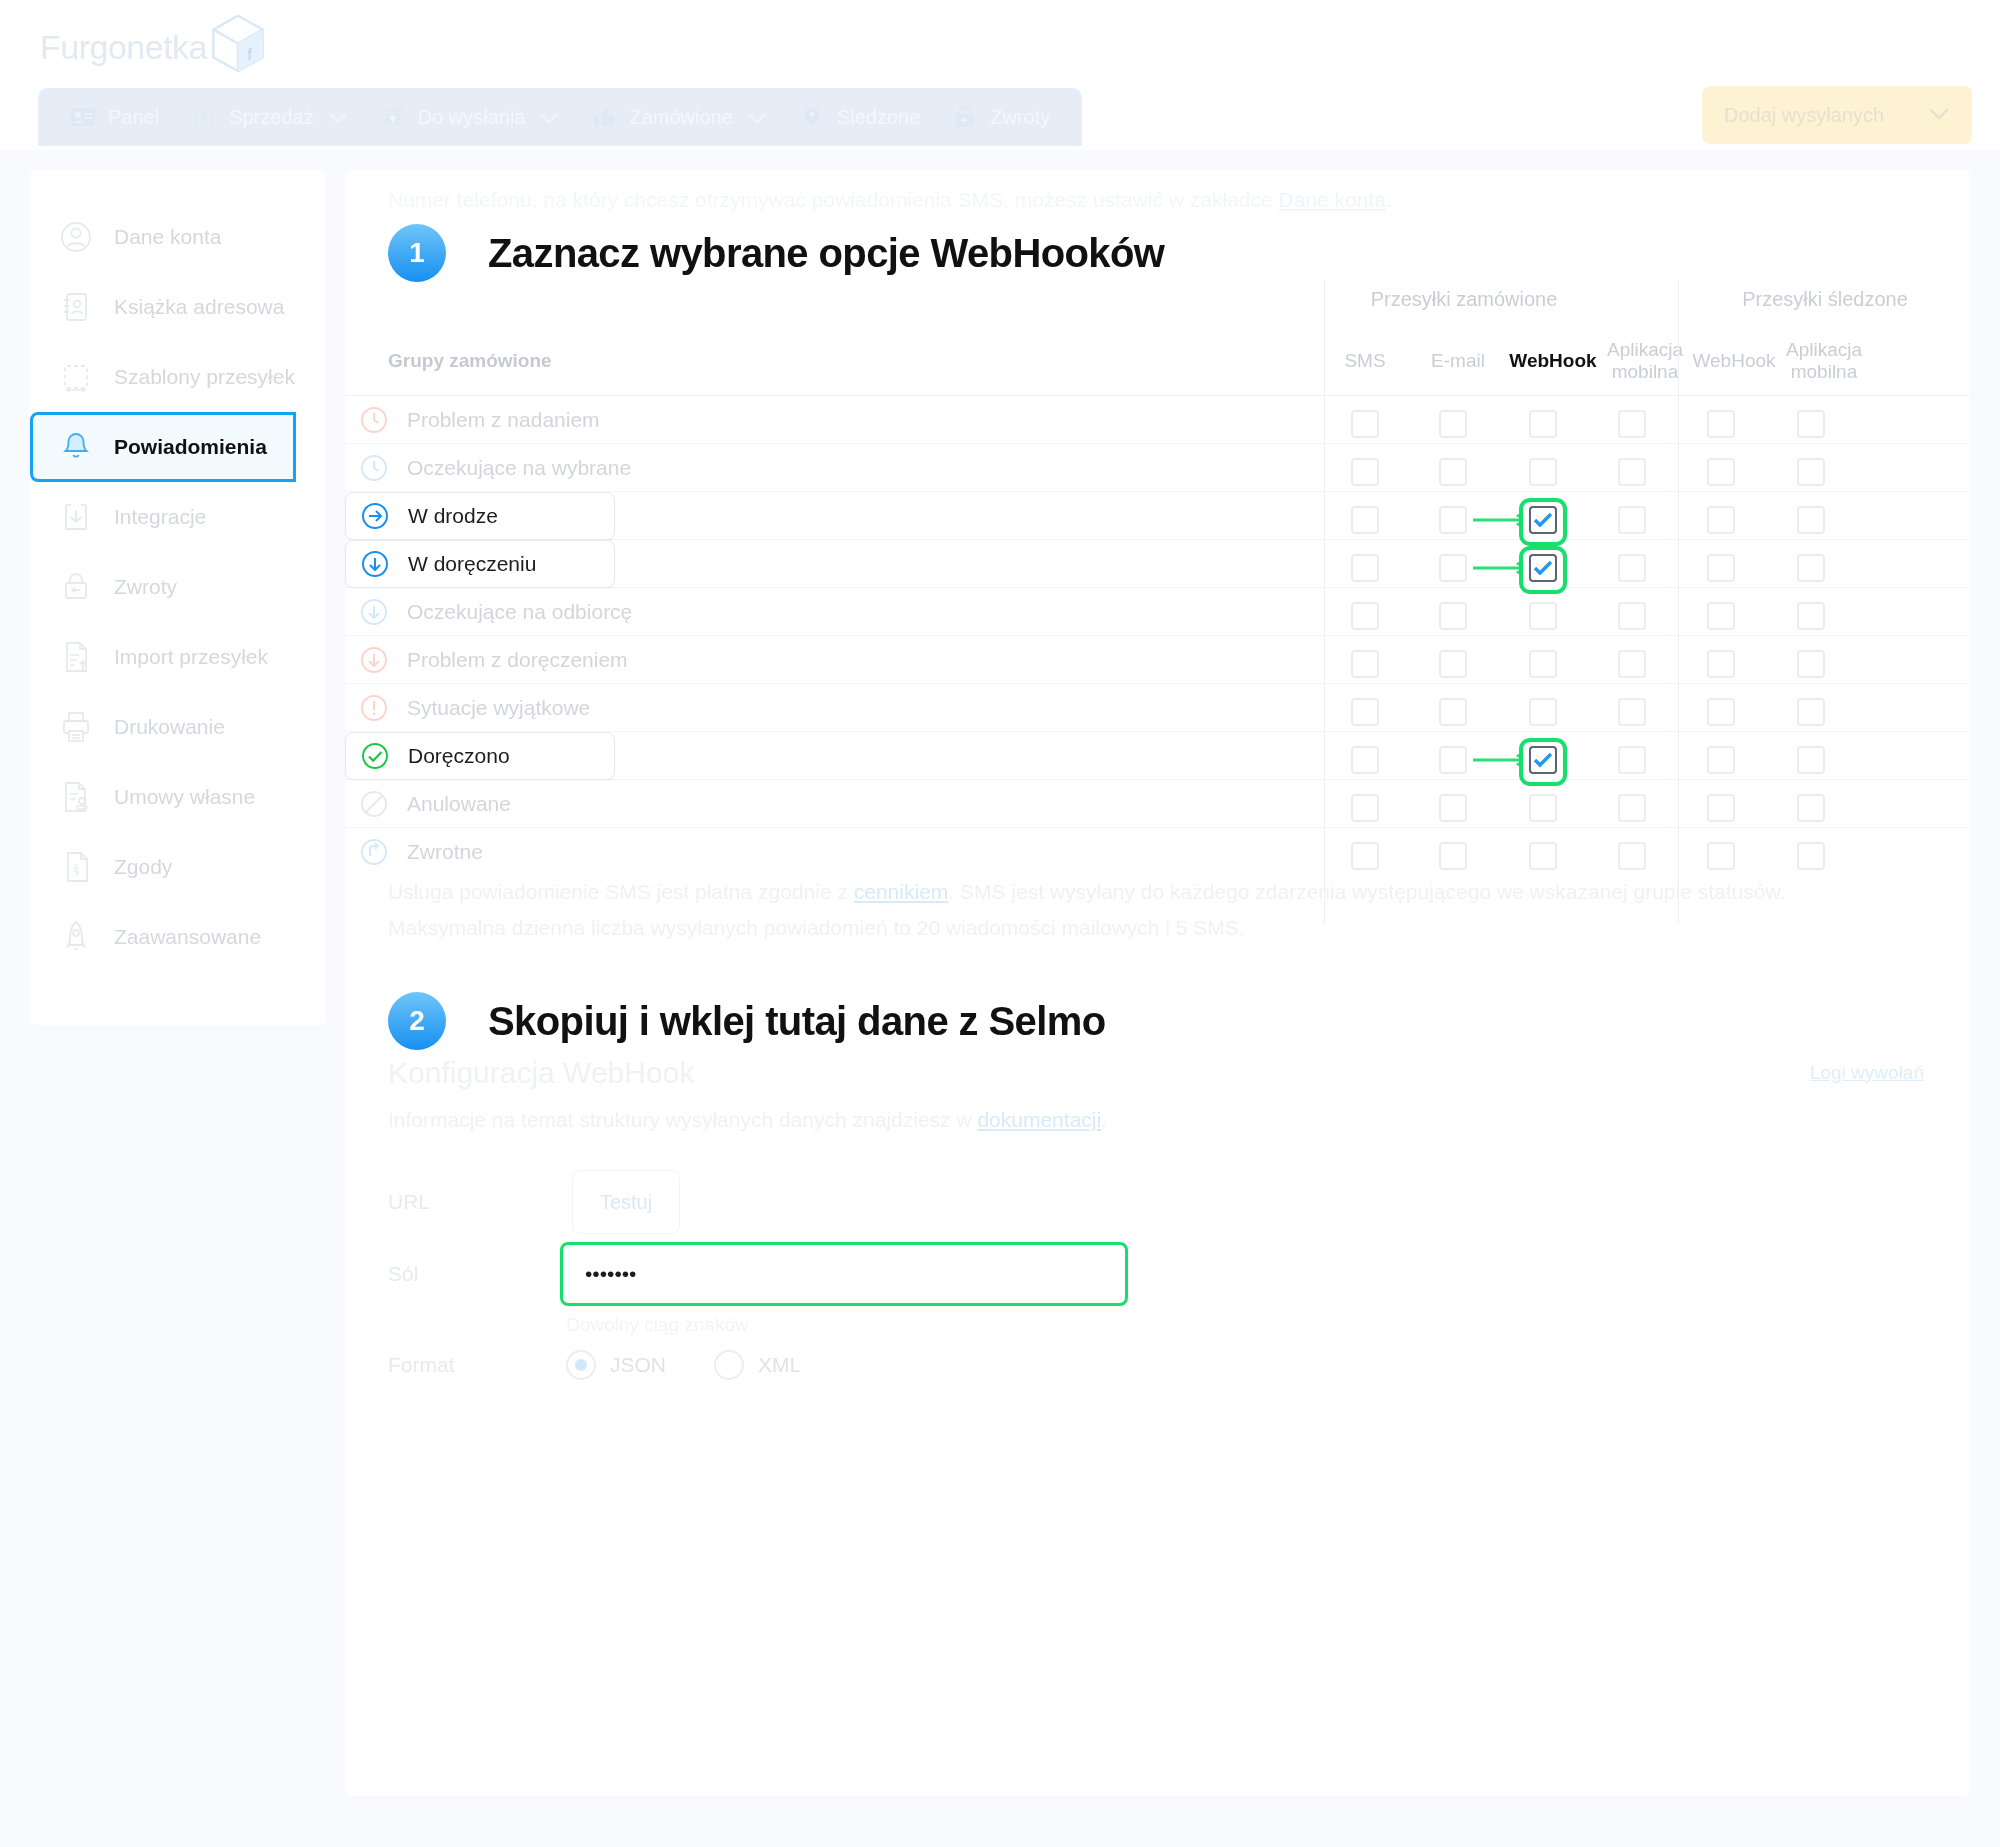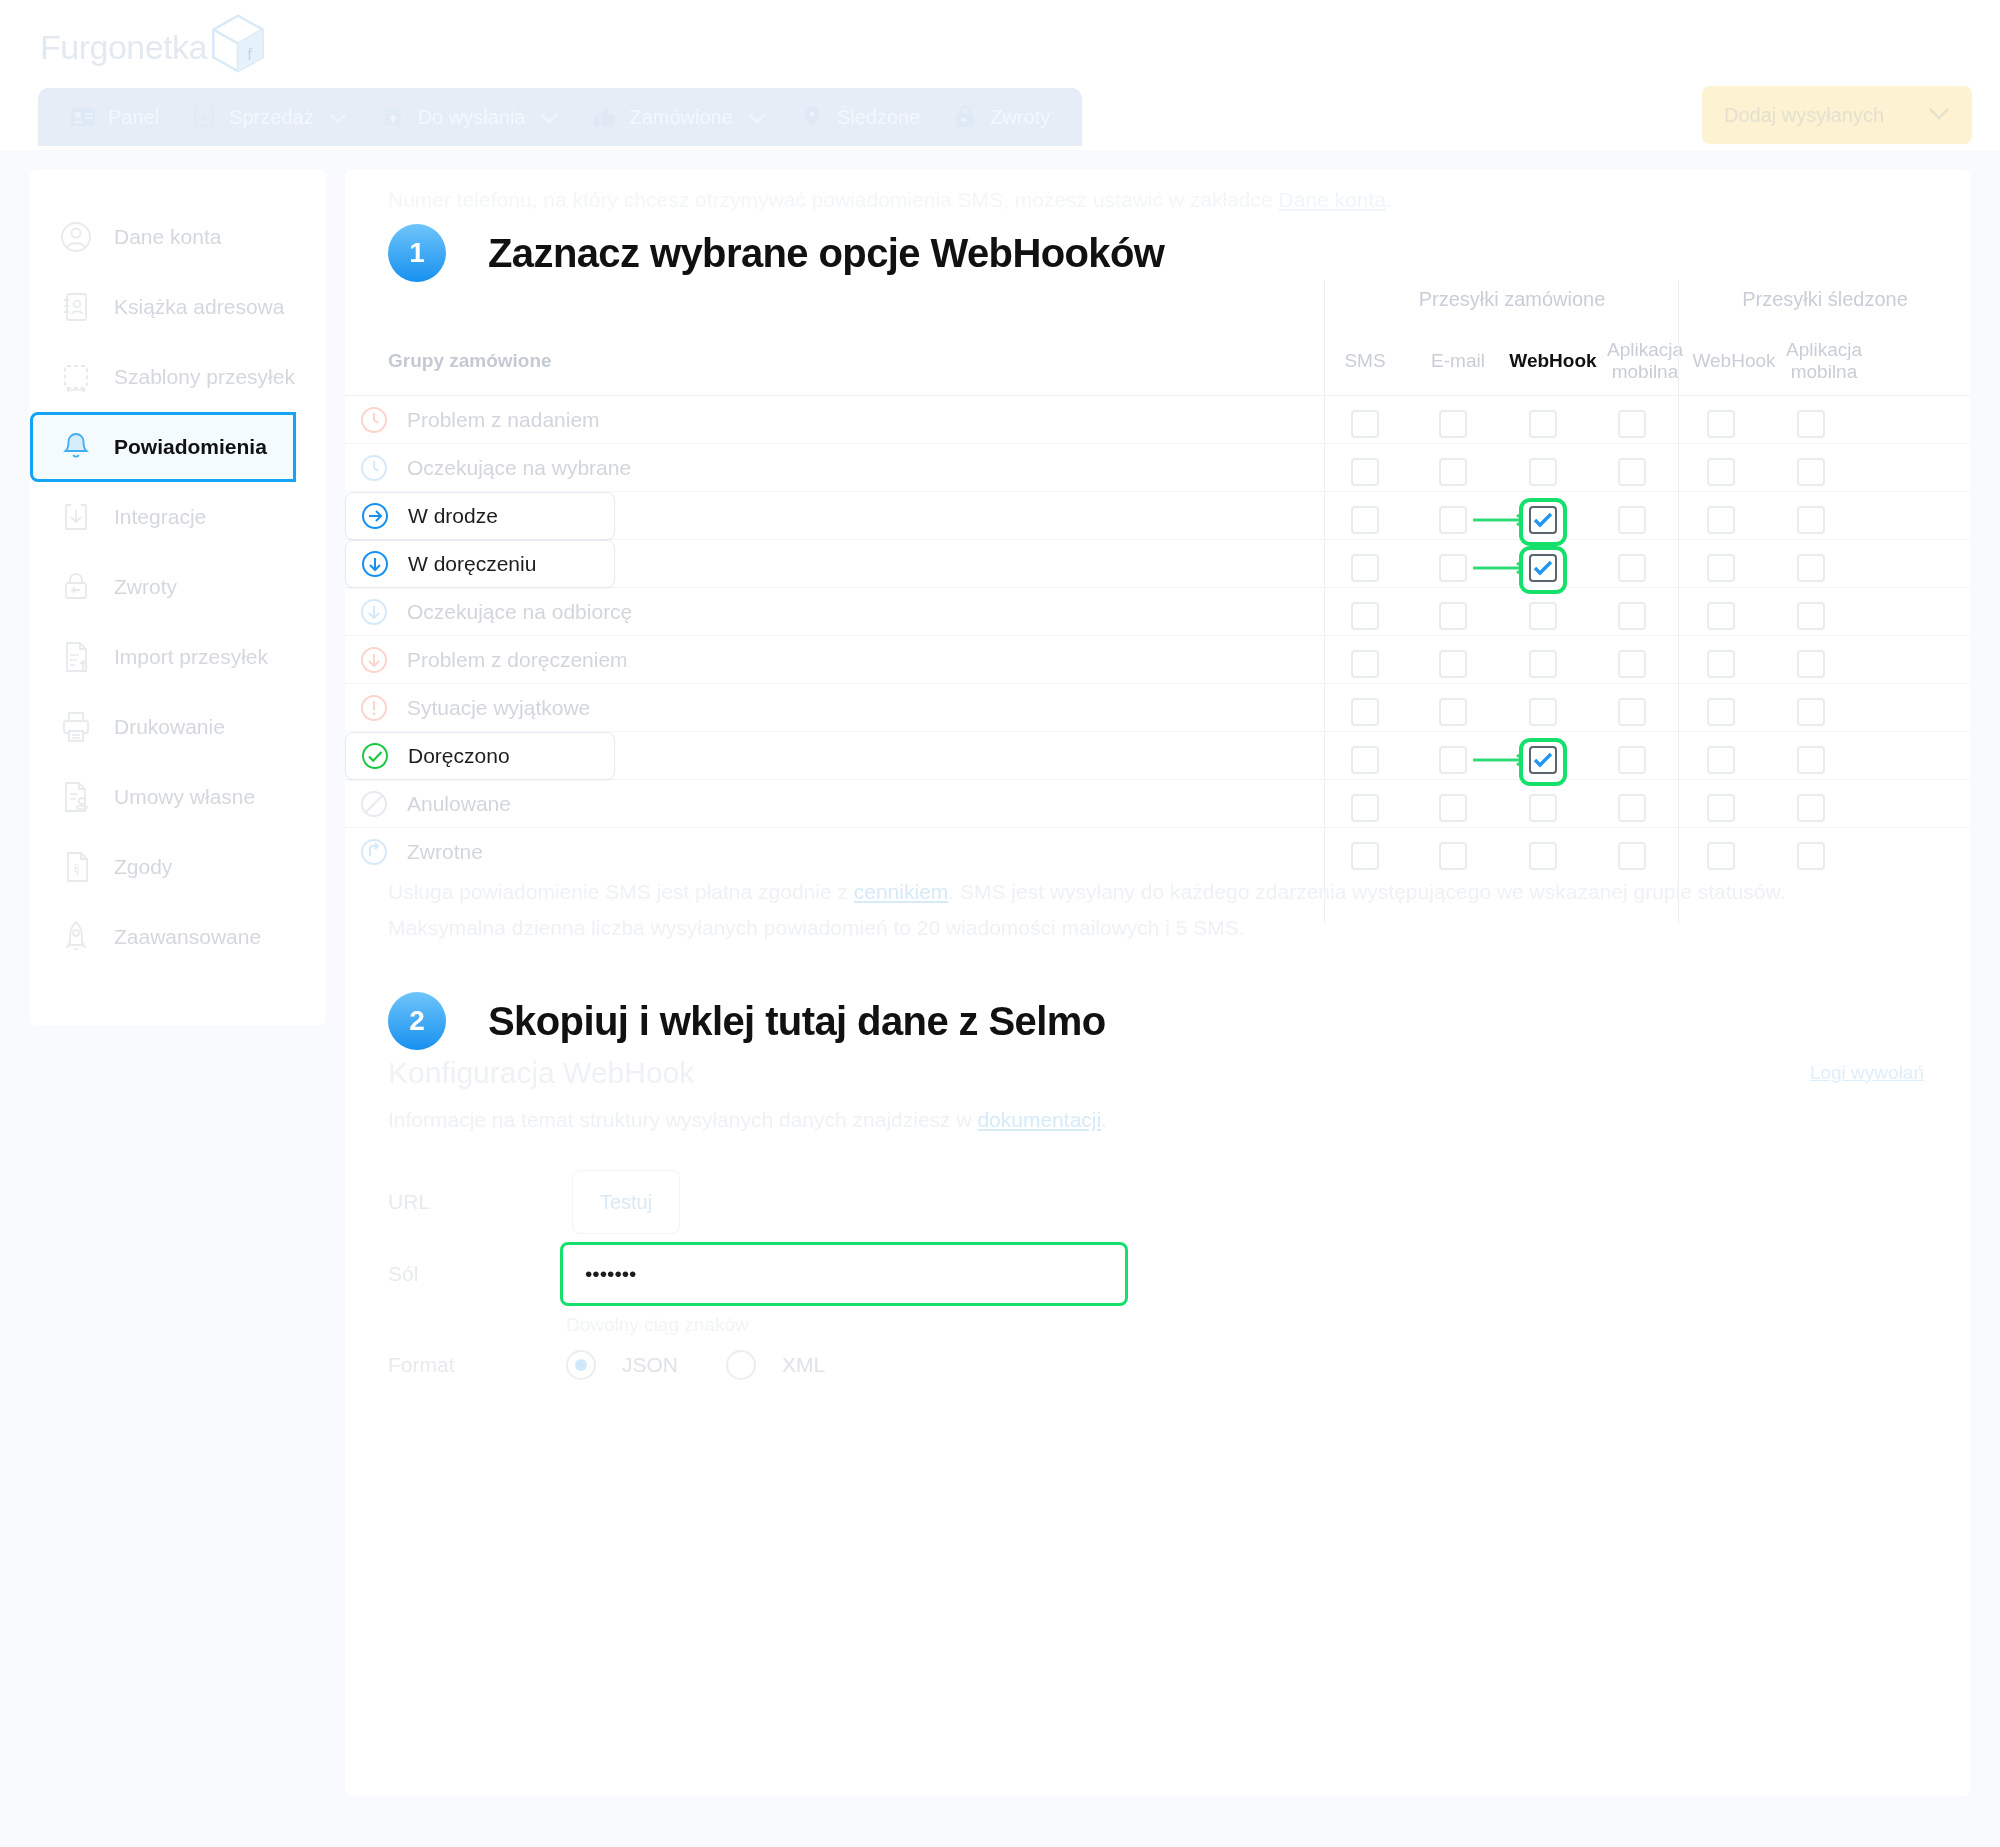--- a/index.html
+++ b/index.html
@@ -101,21 +101,21 @@
          font-size: 21px; color: #1d1d1d; padding: 0 22px; outline: none; background: #fff;
          font-family: "Liberation Sans", sans-serif; }
   .testbtn { margin-left: 12px; width: 108px; height: 64px; border: 1px solid #f2f5f8; border-radius: 8px;
              background: #fff; font-size: 20px; color: #dbe9f7; }
   .hint { position: absolute; font-size: 19px; color: #f1f4f7; }
 
   .radio { width: 30px; height: 30px; border-radius: 50%; border: 2px solid #eaedf1; background: #fff;
            position: relative; flex: none; }
   .radio.sel::after { content: ""; position: absolute; left: 7px; top: 7px; width: 12px; height: 12px;
                       border-radius: 50%; background: #cfe9fb; }
-  .rlabel { margin-left: 26px; font-size: 21px; color: #dfe3e8; }
+  .rlabel { margin-left: 14px; font-size: 21px; color: #dfe3e8; }
 </style>
 </head>
 <body>
 
 <div class="page">
 
   <div class="topbar">
     <div class="logo-wrap">
       <span class="logo-text">Furgonetka</span>
       <span class="logo-cube">
@@ -366,21 +366,21 @@
         </div>
 
         <div class="step-row" style="position:absolute;left:0;top:54px;">
           <div class="step-circle">1</div>
           <div class="step-title">Zaznacz wybrane opcje WebHooków</div>
         </div>
 
         <div class="tbl">
 
           <div class="grp-headers">
-            <div class="grp-h" style="left:992px;width:350px;">Przesyłki zamówione</div>
+            <div class="grp-h" style="left:944px;width:350px;">Przesyłki zamówione</div>
             <div class="grp-h" style="left:1335px;width:290px;">Przesyłki śledzone</div>
             <div class="grp-sep" style="left:979px;top:0;height:46px;"></div>
             <div class="grp-sep" style="left:1333px;top:0;height:46px;"></div>
           </div>
 
           <div class="colhead">
             <div class="colh" style="left:43px;top:24px;font-weight:700;color:#c5cad2;text-align:left;">Grupy zamówione</div>
             <div class="colh" style="left:980px;width:80px;top:24px;">SMS</div>
             <div class="colh" style="left:1068px;width:90px;top:24px;">E-mail</div>
             <div class="colh hl" style="left:1158px;width:100px;top:24px;">WebHook</div>

